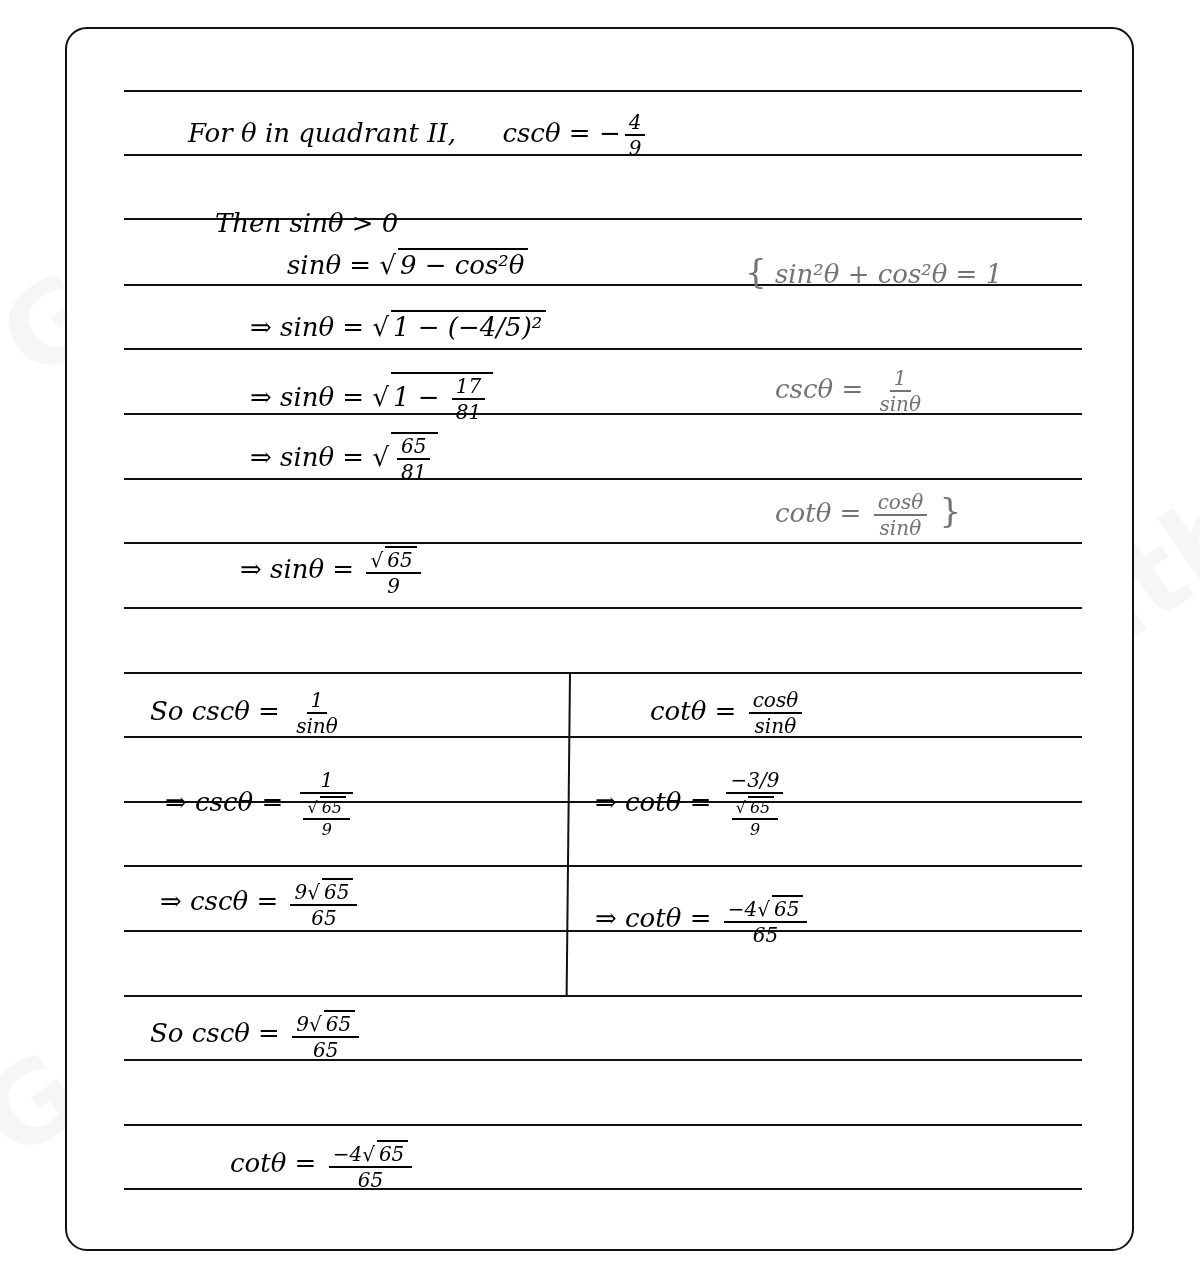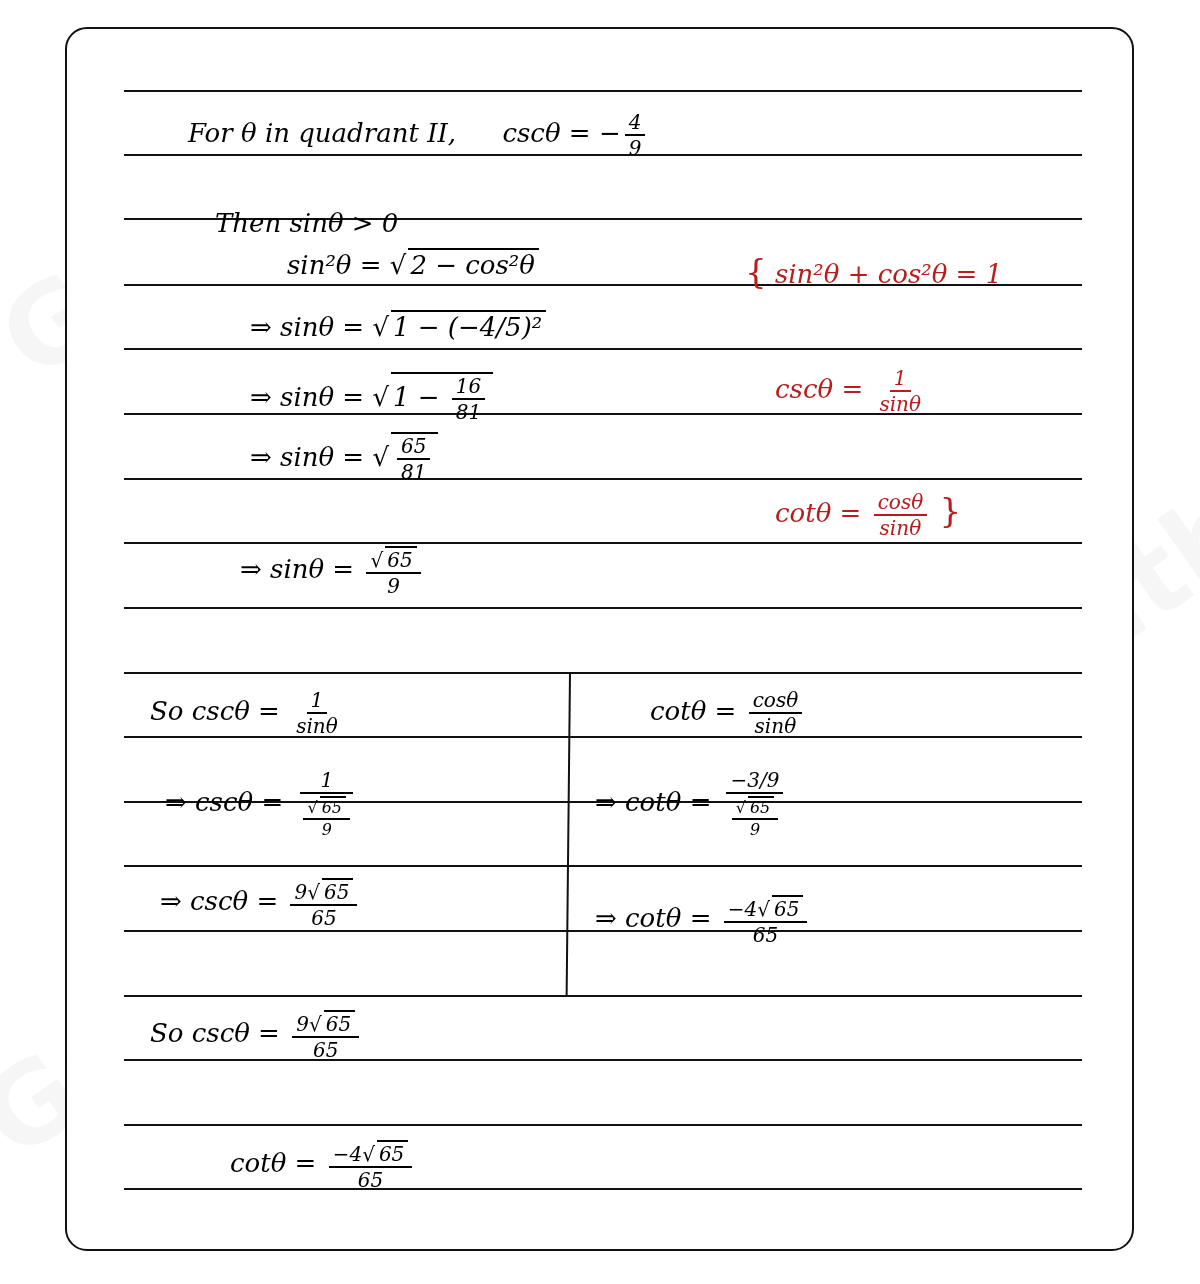--- a/index.html
+++ b/index.html
@@ -3,21 +3,21 @@
   <meta charset="utf-8">
   <style>
     html, body { margin: 0; padding: 0; background: #ffffff; }
     body { width: 1200px; height: 1284px; position: relative; overflow: hidden;
            font-family: "DejaVu Serif", serif; color: #000; }
     .card { position: absolute; left: 65px; top: 27px; width: 1069px; height: 1224px;
             border: 2.5px solid #111; border-radius: 22px; box-sizing: border-box; background: #fff; }
     .rule { position: absolute; left: 124px; width: 958px; height: 0; border-top: 2.5px solid #111; }
     .divider { position: absolute; left: 569px; top: 673px; width: 0; height: 323px; border-left: 2.5px solid #111; transform: rotate(0.6deg); transform-origin: top; }
     .line { position: absolute; font-size: 26px; font-style: italic; white-space: nowrap; line-height: 1; }
-    .red { color: #b91c1c; }
+    .red { color: #737373; }
     .frac { display: inline-flex; flex-direction: column; align-items: center; vertical-align: middle; margin: 0 4px; font-size: 20px; }
     .frac .num { border-bottom: 2px solid currentColor; padding: 0 4px 2px; }
     .frac .den { padding: 2px 4px 0; }
     .sqrt { display: inline-block; border-top: 2px solid currentColor; padding: 2px 4px 0 2px; margin-left: 2px; }
     .rad::before { content: "√"; font-style: normal; }
     .brace { font-style: normal; font-size: 34px; }
     .watermark { position: absolute; font-family: "DejaVu Sans", sans-serif; font-size: 110px; font-weight: bold; color: rgba(0,0,0,0.035); transform: rotate(-35deg); pointer-events: none; }
   </style>
 </head>
 <body>
@@ -56,31 +56,31 @@
   <span>For θ in quadrant II,</span>
   <span style="display:inline-block;width:30px"></span>
   <span>cscθ = −</span><span class="frac">
       <span class="num">4</span>
       <span class="den">9</span>
     </span>
 </div>
 <div class="line" style="left:215px;top:190px;margin-top:20px;">Then  sinθ &gt; 0</div>
 
 <div class="line" style="left:287px;top:248px;">
-  <span>sin²θ =</span>
-  <span class="rad"><span class="sqrt">2 − cos²θ</span></span>
+  <span>sinθ =</span>
+  <span class="rad"><span class="sqrt">9 − cos²θ</span></span>
 </div>
 <div class="line" style="left:250px;top:310px;">
   <span>⇒ sinθ =</span>
   <span class="rad"><span class="sqrt">1 − (−4/5)²</span></span>
 </div>
 <div class="line" style="left:250px;top:372px;">
   <span>⇒ sinθ =</span>
   <span class="rad"><span class="sqrt"><span>1 − </span><span class="frac">
-          <span class="num">16</span>
+          <span class="num">17</span>
           <span class="den">81</span>
         </span></span></span>
 </div>
 <div class="line" style="left:250px;top:432px;">
   <span>⇒ sinθ =</span>
   <span class="rad"><span class="sqrt"><span class="frac">
           <span class="num">65</span>
           <span class="den">81</span>
         </span></span></span>
 </div>

